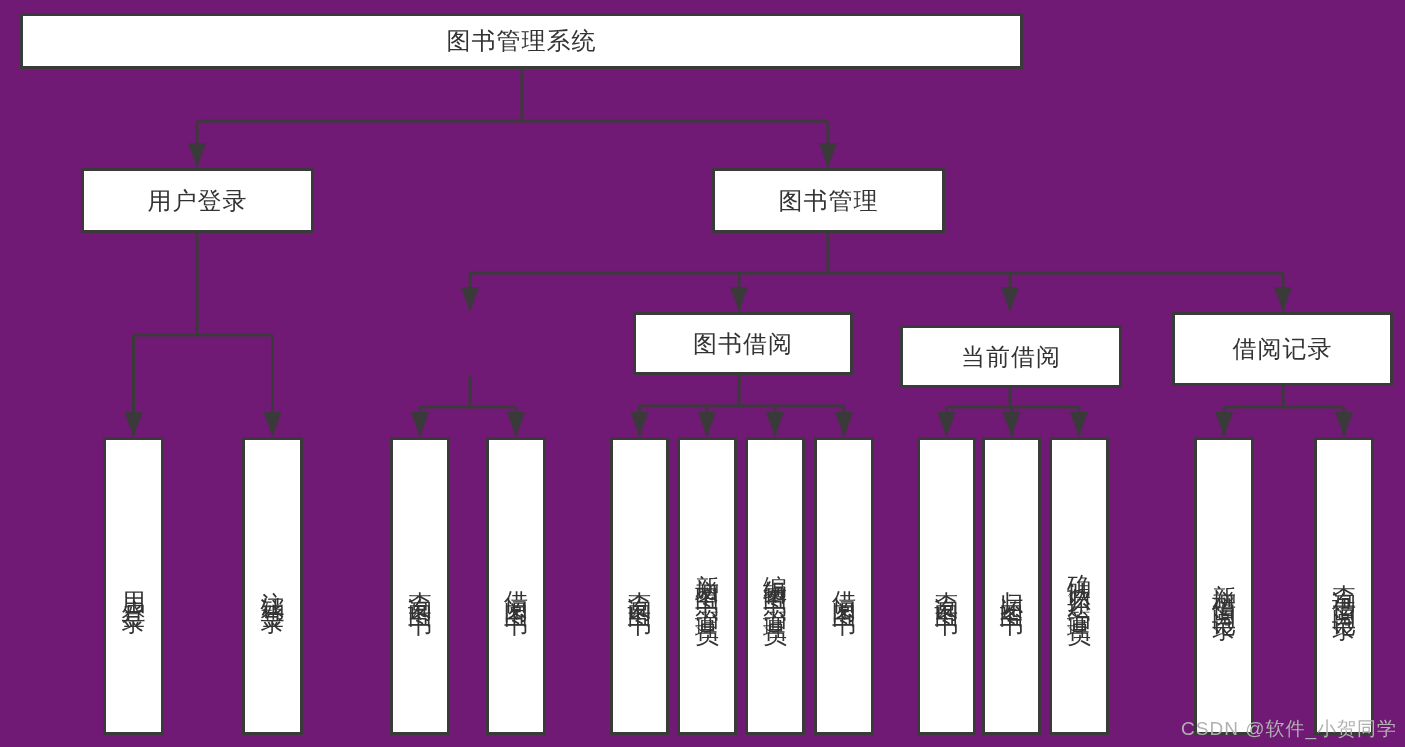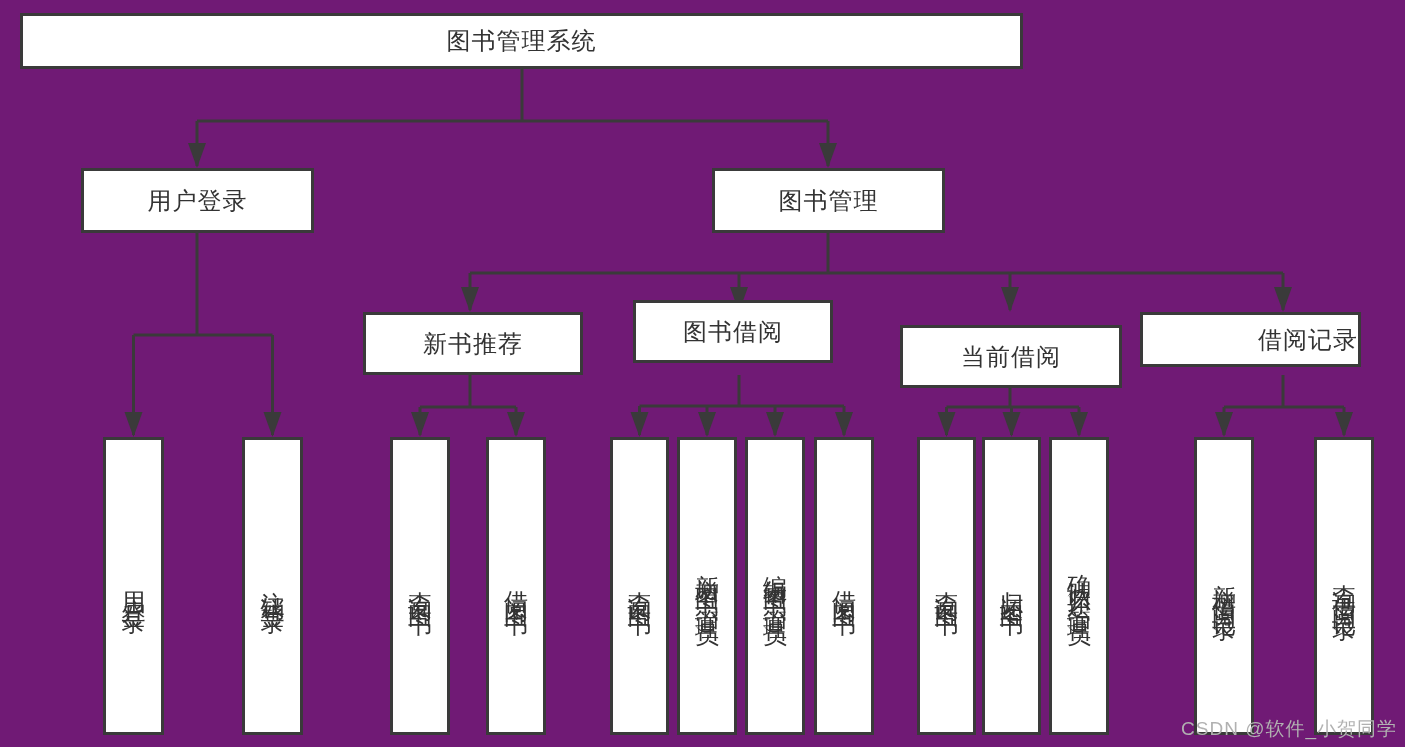--- a/index.html
+++ b/index.html
@@ -12,23 +12,23 @@
   .vnode span{writing-mode:vertical-rl;text-orientation:upright;font-size:24px;letter-spacing:7px;
         line-height:1;white-space:nowrap;color:#333333;}
   .hnode span{color:#333333;}
   
   .n-root{left:20px;top:13px;width:1003px;height:56px;}
   
   .n-l2a{left:81px;top:168px;width:233px;height:65px;}
   .n-l2b{left:712px;top:168px;width:233px;height:65px;align-items:center;}
   
   .n-l3a{left:363px;top:312px;width:220px;height:63px;}
-  .n-l3b{left:633px;top:300px;width:200px;height:63px;}
+  .n-l3b{left:633px;top:312px;width:220px;height:63px;}
   .n-l3c{left:900px;top:312px;width:222px;height:63px;margin-top:13px;}
-  .n-l3d{left:1140px;top:312px;width:221px;height:55px;justify-content:flex-end;}
+  .n-l3d{left:1172px;top:312px;width:221px;height:74px;}
   
   .leaf{top:437px;height:298px;}
   .lf1{left:103px;width:61px;} .lf2{left:242px;width:61px;}
   .lf3{left:390px;width:60px;} .lf4{left:486px;width:60px;}
   .lf5{left:610px;width:59px;} .lf6{left:677px;width:60px;}
   .lf7{left:745px;width:60px;} .lf8{left:814px;width:60px;}
   .lf9{left:917px;width:59px;} .lf10{left:982px;width:59px;}
   .lf11{left:1049px;width:60px;}
   .lf12{left:1194px;width:60px;} .lf13{left:1314px;width:60px;}
   .watermark{position:absolute;right:8px;bottom:5px;font-size:19px;color:#b1b1b1;letter-spacing:1px;}
@@ -97,23 +97,20 @@
     <span>图书管理系统</span>
   </div>
 
   <div class="node hnode n-l2a">
     <span>用户登录</span>
   </div>
   <div class="node hnode n-l2b">
     <span>图书管理</span>
   </div>
 
-  <div class="node hnode n-l3a">
-    <span>新书推荐</span>
-  </div>
   <div class="node hnode n-l3b">
     <span>图书借阅</span>
   </div>
   <div class="node hnode n-l3c">
     <span>当前借阅</span>
   </div>
   <div class="node hnode n-l3d">
     <span>借阅记录</span>
   </div>
 

